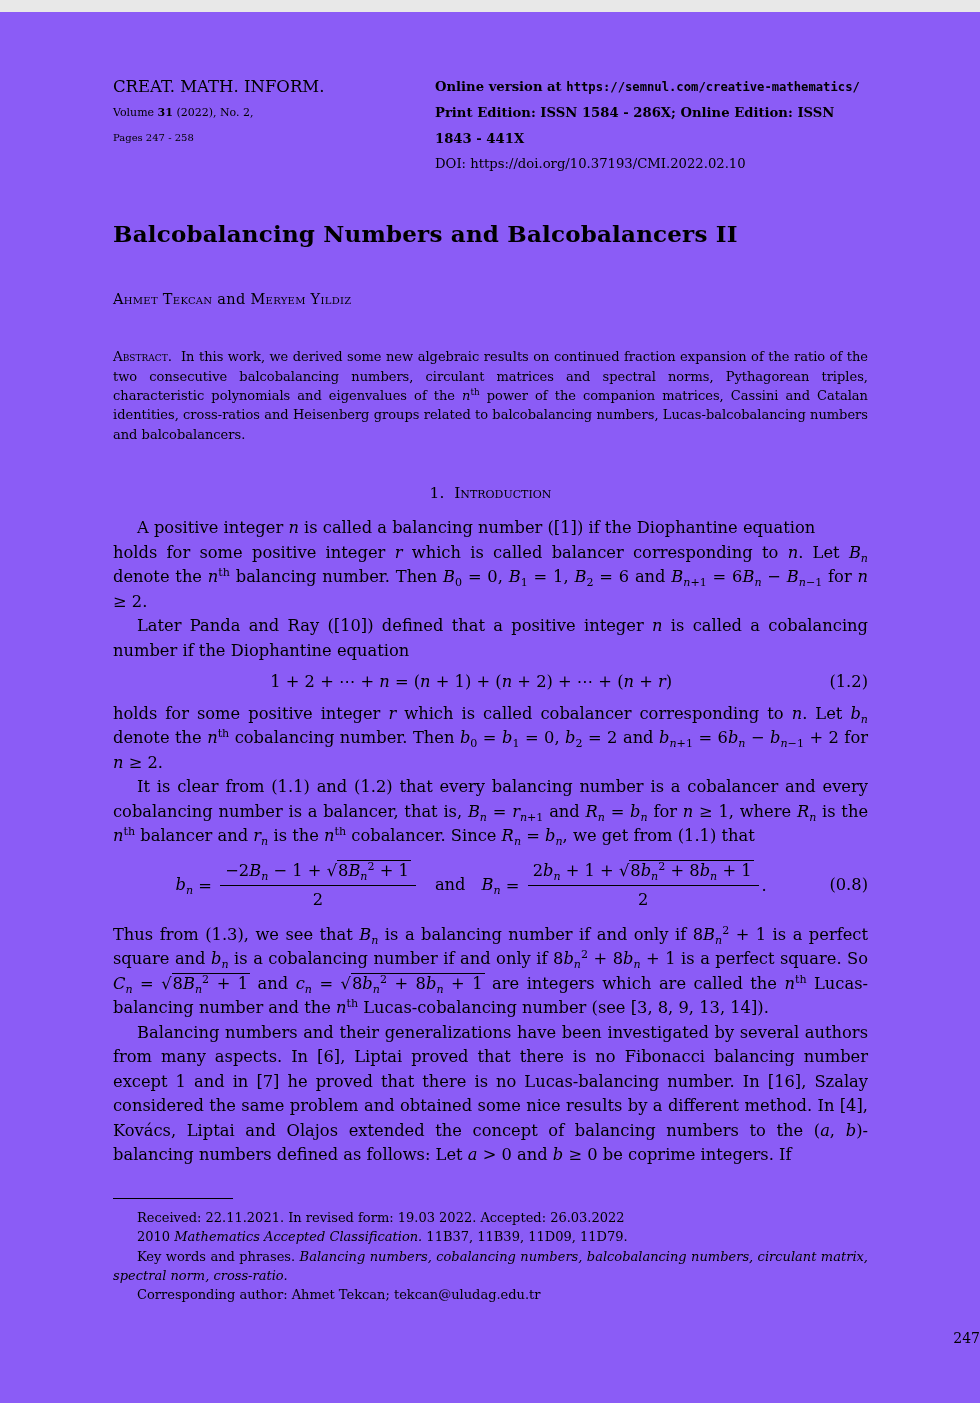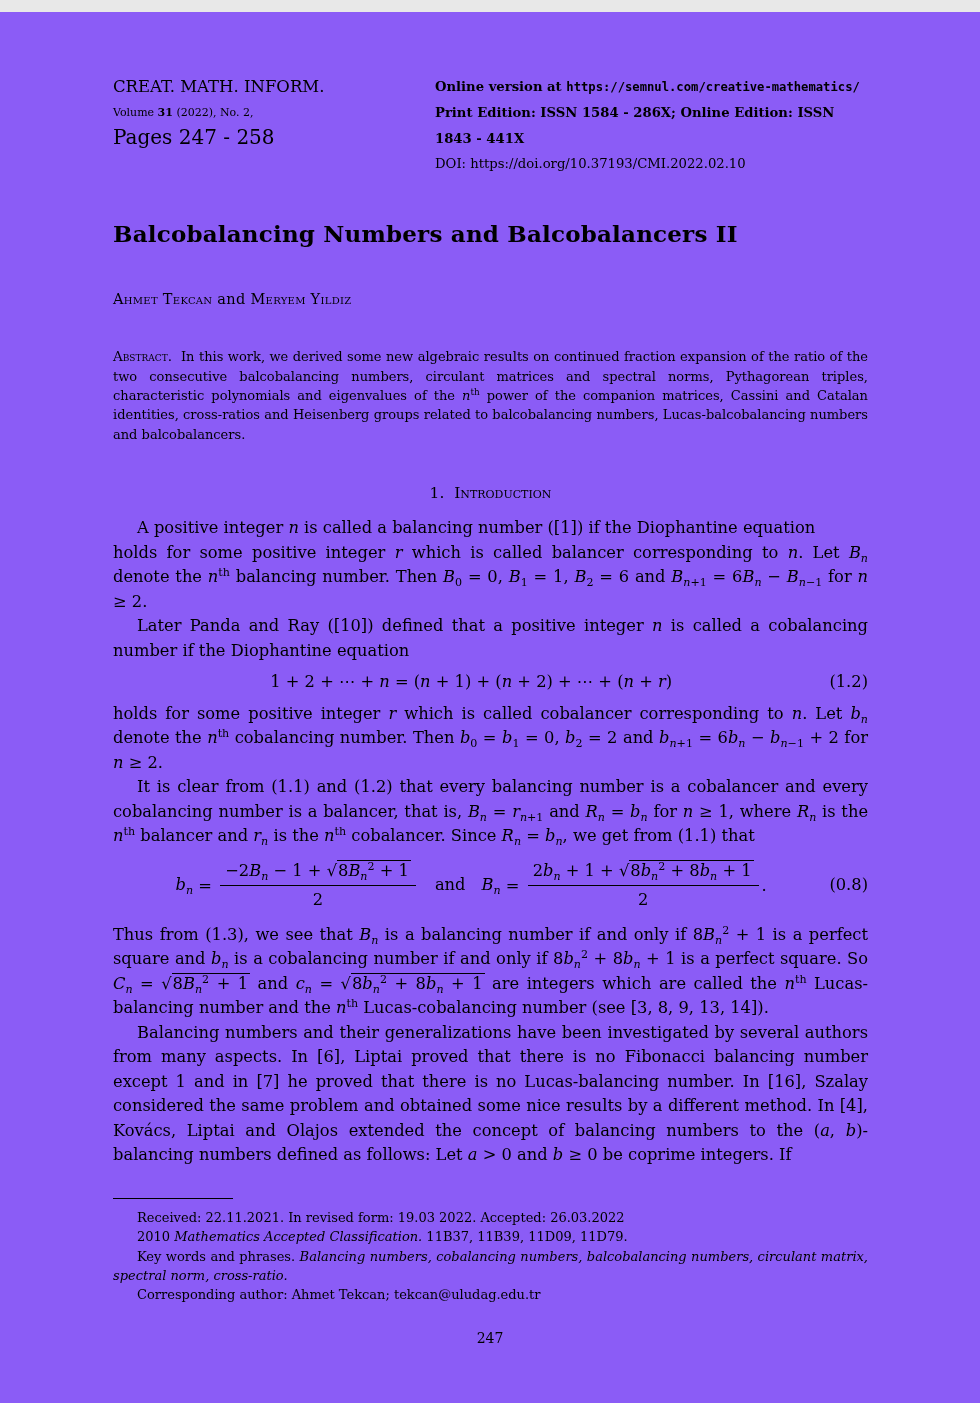--- a/index.html
+++ b/index.html
@@ -9,21 +9,21 @@
     background:#8b5cf6; color:#000000; overflow:hidden;
     font-family:"DejaVu Serif", "Liberation Serif", serif;
   }
   .content { position:absolute; left:113px; right:112px; top:0; padding-top:62px; }
 
   
   .header { display:flex; }
   .header-left { width:322px; }
   .hl-journal { font-size:16.5px; line-height:26px; }
   .hl-volume  { font-size:11px; line-height:25px; }
-  .hl-pages   { font-size:20px;   line-height:25px; }
+  .hl-pages   { font-size:10px;   line-height:25px; }
   .header-right { flex:1; font-size:13.2px; line-height:25.3px; }
   .hr-online { font-weight:bold; }
   .mono { font-family:"DejaVu Sans Mono", "Liberation Mono", monospace; font-size:12.2px; font-weight:bold; }
   .hr-issn { font-weight:bold; }
   .hr-doi { font-weight:normal; }
 
   
   .paper-title { margin-top:44px; font-size:23px; font-weight:bold; letter-spacing:0.2px; }
   .authors { margin-top:44px; font-size:14.5px; letter-spacing:0.3px; }
   .sc { font-variant:small-caps; }
@@ -53,21 +53,21 @@
   .frac .den { padding-top:2px; }
   .sqrt { white-space:nowrap; }
   .rad { border-top:1.2px solid #000; padding:0 2px 0 1px; }
   .qquad { margin:0 16px; }
 
   
   .footnote-block { position:absolute; left:113px; right:112px; top:1186px; font-size:13px; line-height:19.3px; }
   .footnote-rule { width:120px; border-top:1.2px solid #000; margin-bottom:9px; }
   .footnote-block p { margin:0; text-indent:24px; text-align:justify; }
 
-  .page-number { position:absolute; left:0; right:0; top:1318px; text-align:center; font-size:14px; }
+  .page-number { position:absolute; left:0; right:0; top:1318px; text-align:right; font-size:14px; }
 </style>
 </head>
 <body>
 
 <div class="page">
   <div class="content">
 
     <div class="header">
       <div class="header-left">
         <div class="hl-journal">CREAT. MATH. INFORM.</div>

